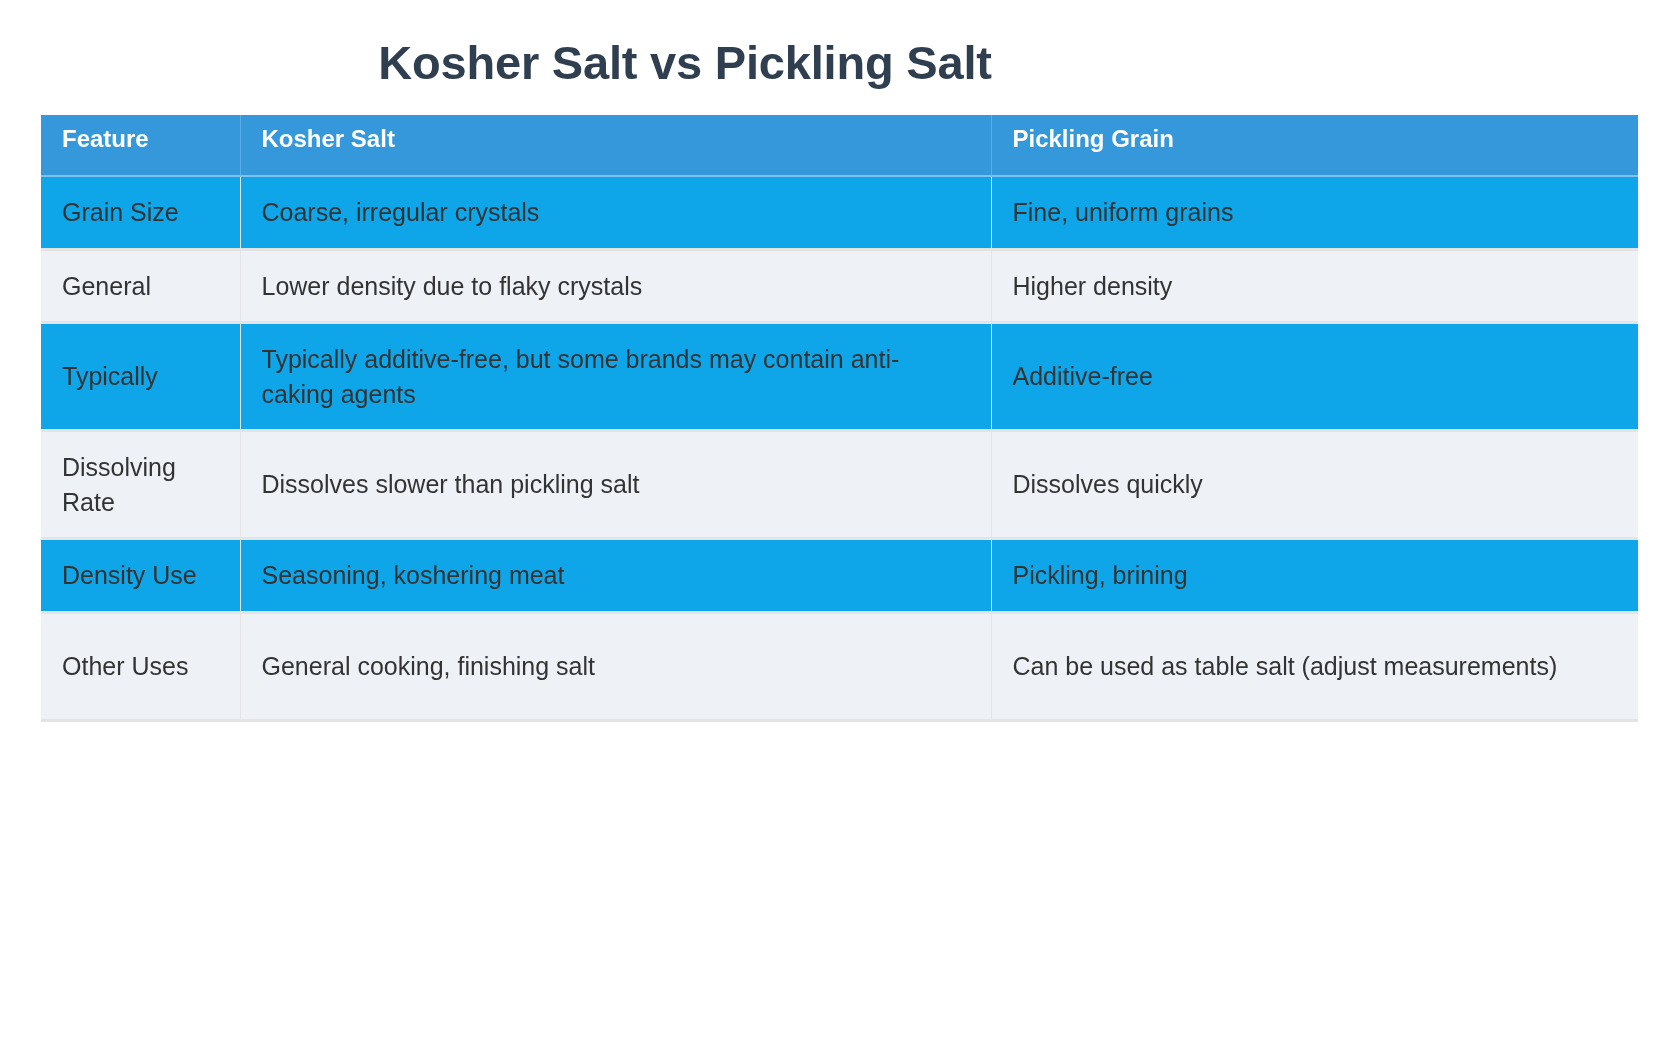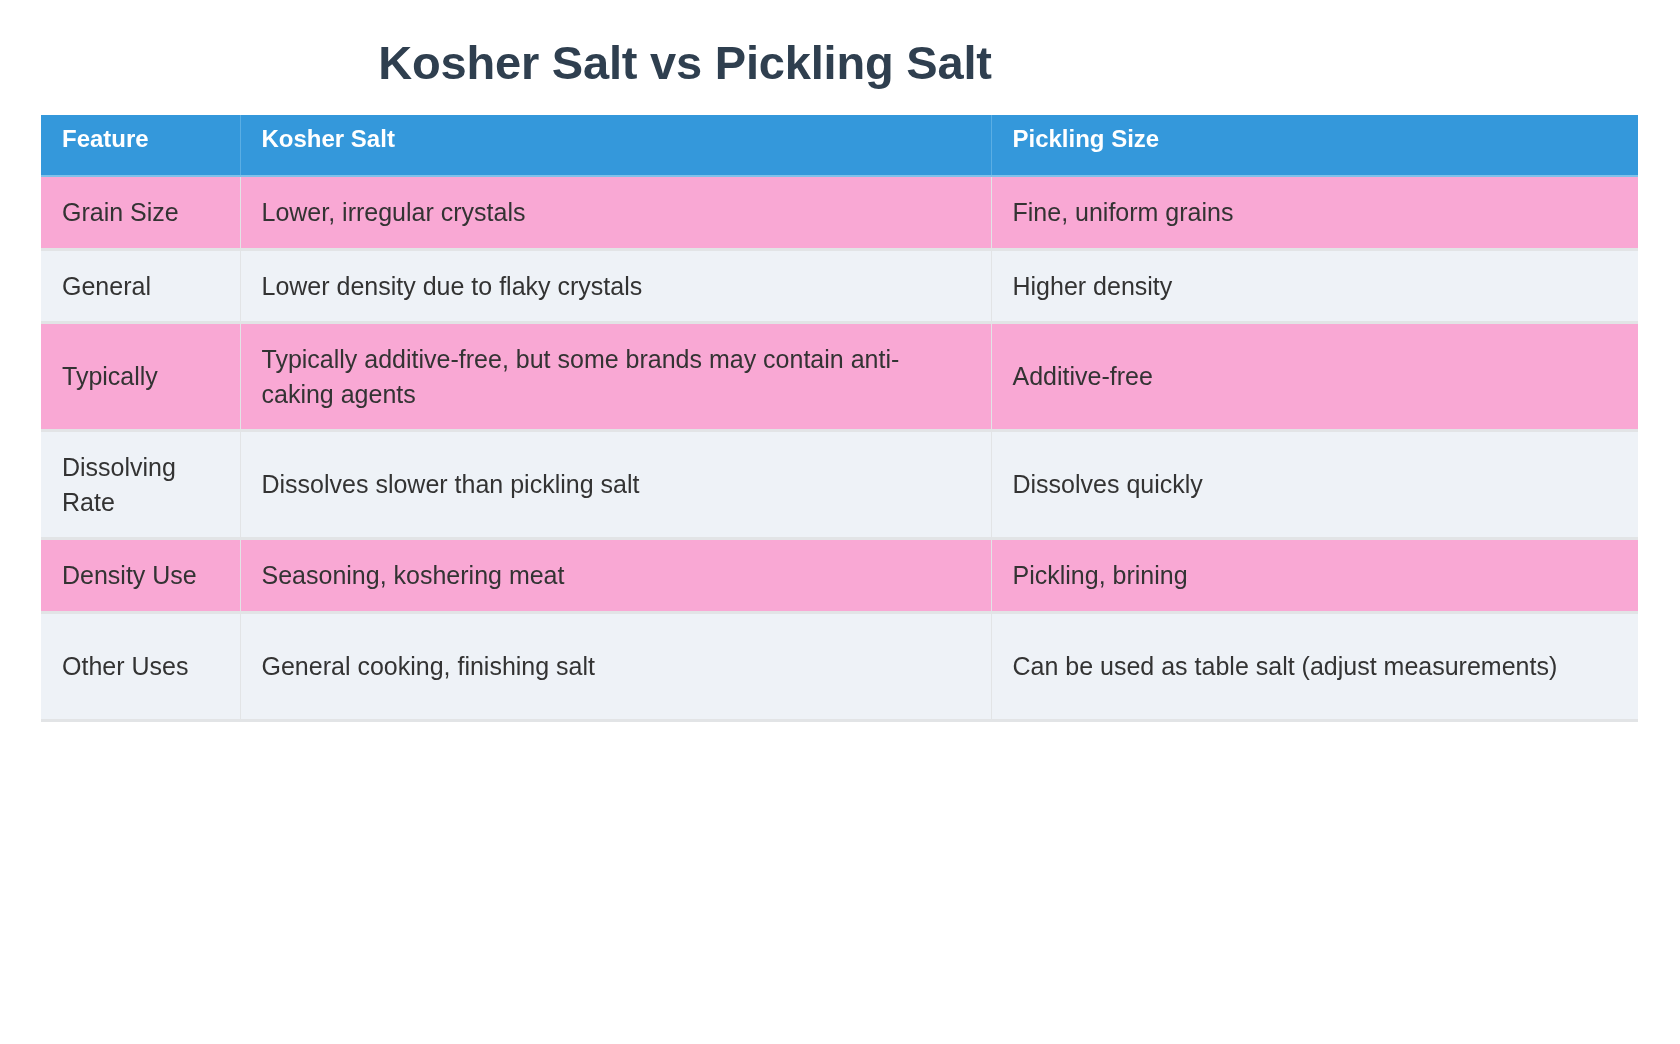--- a/index.html
+++ b/index.html
@@ -68,21 +68,21 @@
   table.cmp tbody td {
     font-size: 25px;
     color: #333333;
     text-align: left;
     padding: 18px 20px 18px 21px;
     vertical-align: middle;
     line-height: 1.38;
     border-right: 1px solid #e2e4e6;
     border-bottom: 3px solid #e2e4e6;
     box-sizing: border-box;
-    background: #f9a8d4;
+    background: #0ea5e9;
   }
   table.cmp tbody td:last-child {
     border-right: none;
   }
   table.cmp tbody tr:nth-child(even) td {
     background: #eef2f7;
   }
   table.cmp tbody tr td.feature-cell {
     font-size: 25px;
     color: #333333;
@@ -102,28 +102,28 @@
     <table class="cmp">
       <colgroup>
         <col class="c1">
           <col class="c2">
           <col class="c3">
       </colgroup>
       <thead>
         <tr>
           <th>Feature</th>
           <th>Kosher Salt</th>
-          <th>Pickling Size</th>
+          <th>Pickling Grain</th>
         </tr>
       </thead>
       <tbody>
 
         <tr class="std">
           <td class="feature-cell">Grain Size</td>
-          <td>Lower, irregular crystals</td>
+          <td>Coarse, irregular crystals</td>
           <td>Fine, uniform grains</td>
         </tr>
 
         <tr class="std">
           <td class="feature-cell">General</td>
           <td>Lower density due to flaky crystals</td>
           <td>Higher density</td>
         </tr>
 
         <tr class="tall-1">

